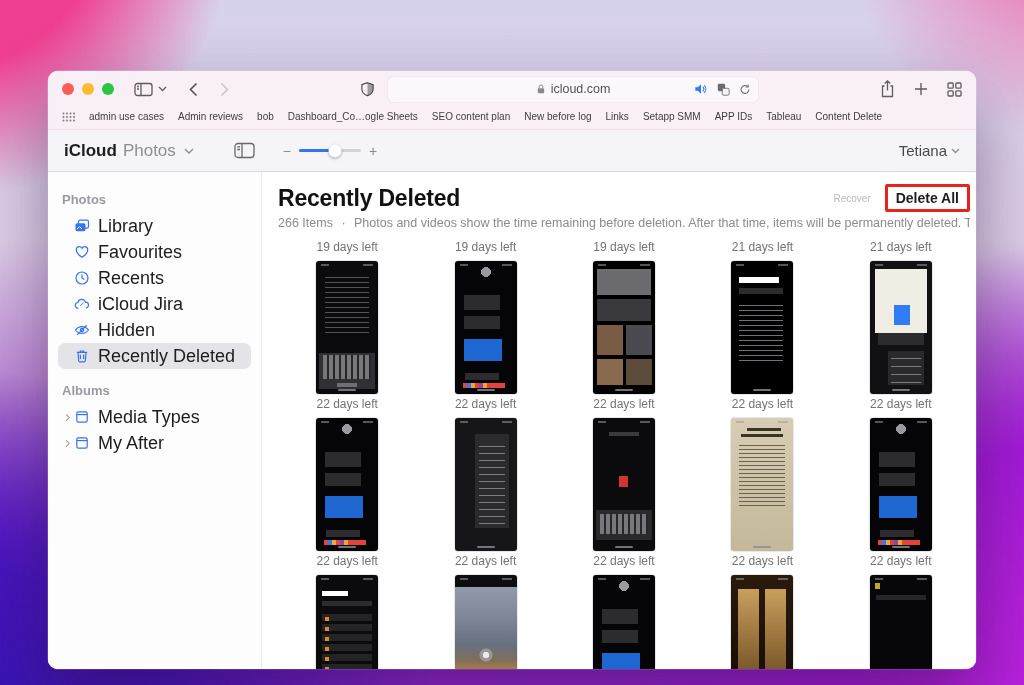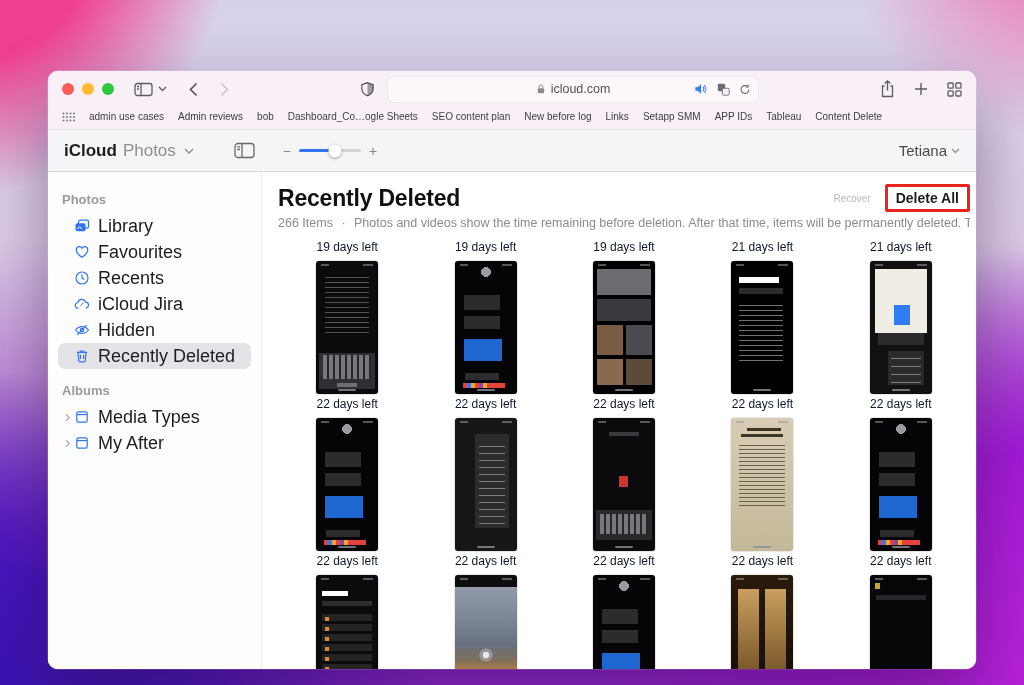--- a/index.html
+++ b/index.html
@@ -76,21 +76,21 @@
   .content{ flex:1; padding:12px 6px 0 16px; overflow:hidden; }
   .hdr-row{ display:flex; align-items:center; }
   .page-title{ font-size:23px; font-weight:700; color:#111; letter-spacing:-.2px; }
   .recover{ margin-left:auto; margin-right:14px; font-size:10px; color:#b9b9be; }
   .red-box{ border:3px solid #e8231c; border-radius:2px; padding:2px 8px; }
   .delete-all{ font-size:14px; font-weight:600; color:#1d1d1f; }
   .subtitle{ margin-top:4px; font-size:12.5px; color:#8b8b90; white-space:nowrap; overflow:hidden; }
   .subtitle .sep{ margin:0 5px; }
   .photo-grid{ display:grid; grid-template-columns:repeat(5,1fr); row-gap:3px; margin-top:10px; }
   .cell{ display:flex; flex-direction:column; align-items:center; }
-  .days{ font-size:12px; color:#0f172a; margin-bottom:7px; }
+  .days{ font-size:12px; color:#737373; margin-bottom:7px; }
   .thumb{ width:62px; height:133px; border-radius:3px; position:relative; overflow:hidden;
     box-shadow:0 0 0 .5px rgba(0,0,0,.18); background-repeat:no-repeat; }
   .thumb::before{ content:''; position:absolute; top:3px; left:5px; right:5px; height:2px; opacity:.55;
     background:linear-gradient(90deg,#9a9aa0 0 8px, transparent 8px calc(100% - 10px), #9a9aa0 calc(100% - 10px)); }
   .thumb::after{ content:''; position:absolute; bottom:3px; left:50%; transform:translateX(-50%);
     width:18px; height:2px; border-radius:1px; background:#8e8e93; opacity:.8; }
   
   .v-notes-kb{ background-color:#0b0b0d;
     background-image:
       repeating-linear-gradient(0deg, rgba(154,154,160,.5) 0 1px, rgba(0,0,0,0) 1px 5px),

